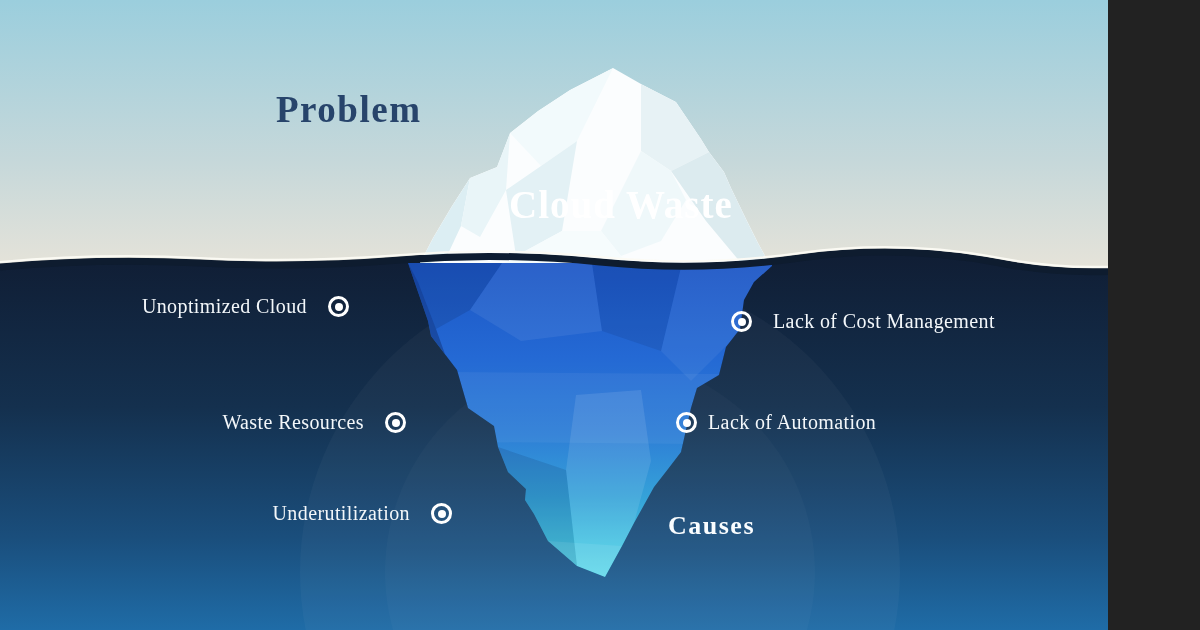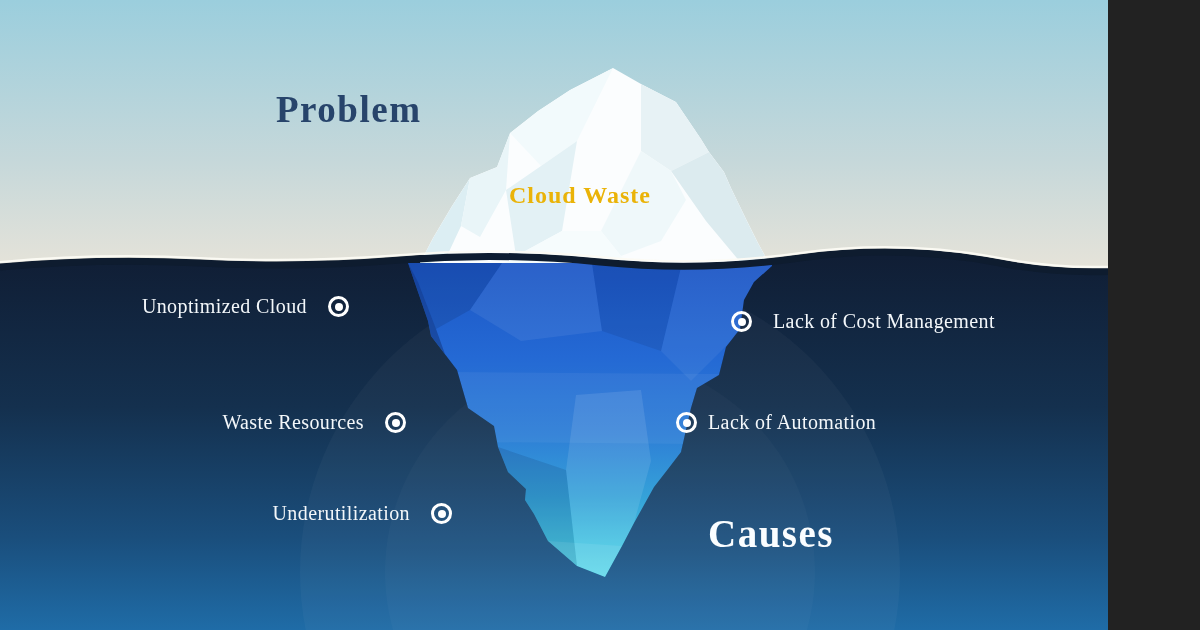--- a/index.html
+++ b/index.html
@@ -5,22 +5,22 @@
   html,body{margin:0;padding:0;background:#222;}
   .stage{
     position:relative;width:1108px;height:630px;overflow:hidden;
     font-family:Liberation Serif, serif;
     -webkit-font-smoothing:antialiased;
   }
   .scene{position:absolute;left:0;top:0;width:1200px;height:630px;display:block;}
 
   .heading{position:absolute;font-weight:700;white-space:nowrap;}
   .problem{left:276px;top:88px;font-size:37px;color:#27446b;letter-spacing:1.5px;}
-  .cloud-waste{left:509px;top:182px;font-size:24px;color:#eab308;letter-spacing:1px;}
-  .causes{left:708px;top:511px;font-size:39px;color:#fafdff;letter-spacing:1.5px;}
+  .cloud-waste{left:509px;top:182px;font-size:39px;color:#ffffff;letter-spacing:1px;}
+  .causes{left:668px;top:511px;font-size:26px;color:#fafdff;letter-spacing:1.5px;}
 
   .cause{
     position:absolute;display:flex;align-items:center;gap:21px;
     color:#f3f7fa;font-size:20px;line-height:31px;letter-spacing:0.4px;
     white-space:nowrap;
   }
   .cause .text{display:block;}
   .cause.left-side .text{text-align:left;}
   .cause.right-side .text{text-align:center;}
 

